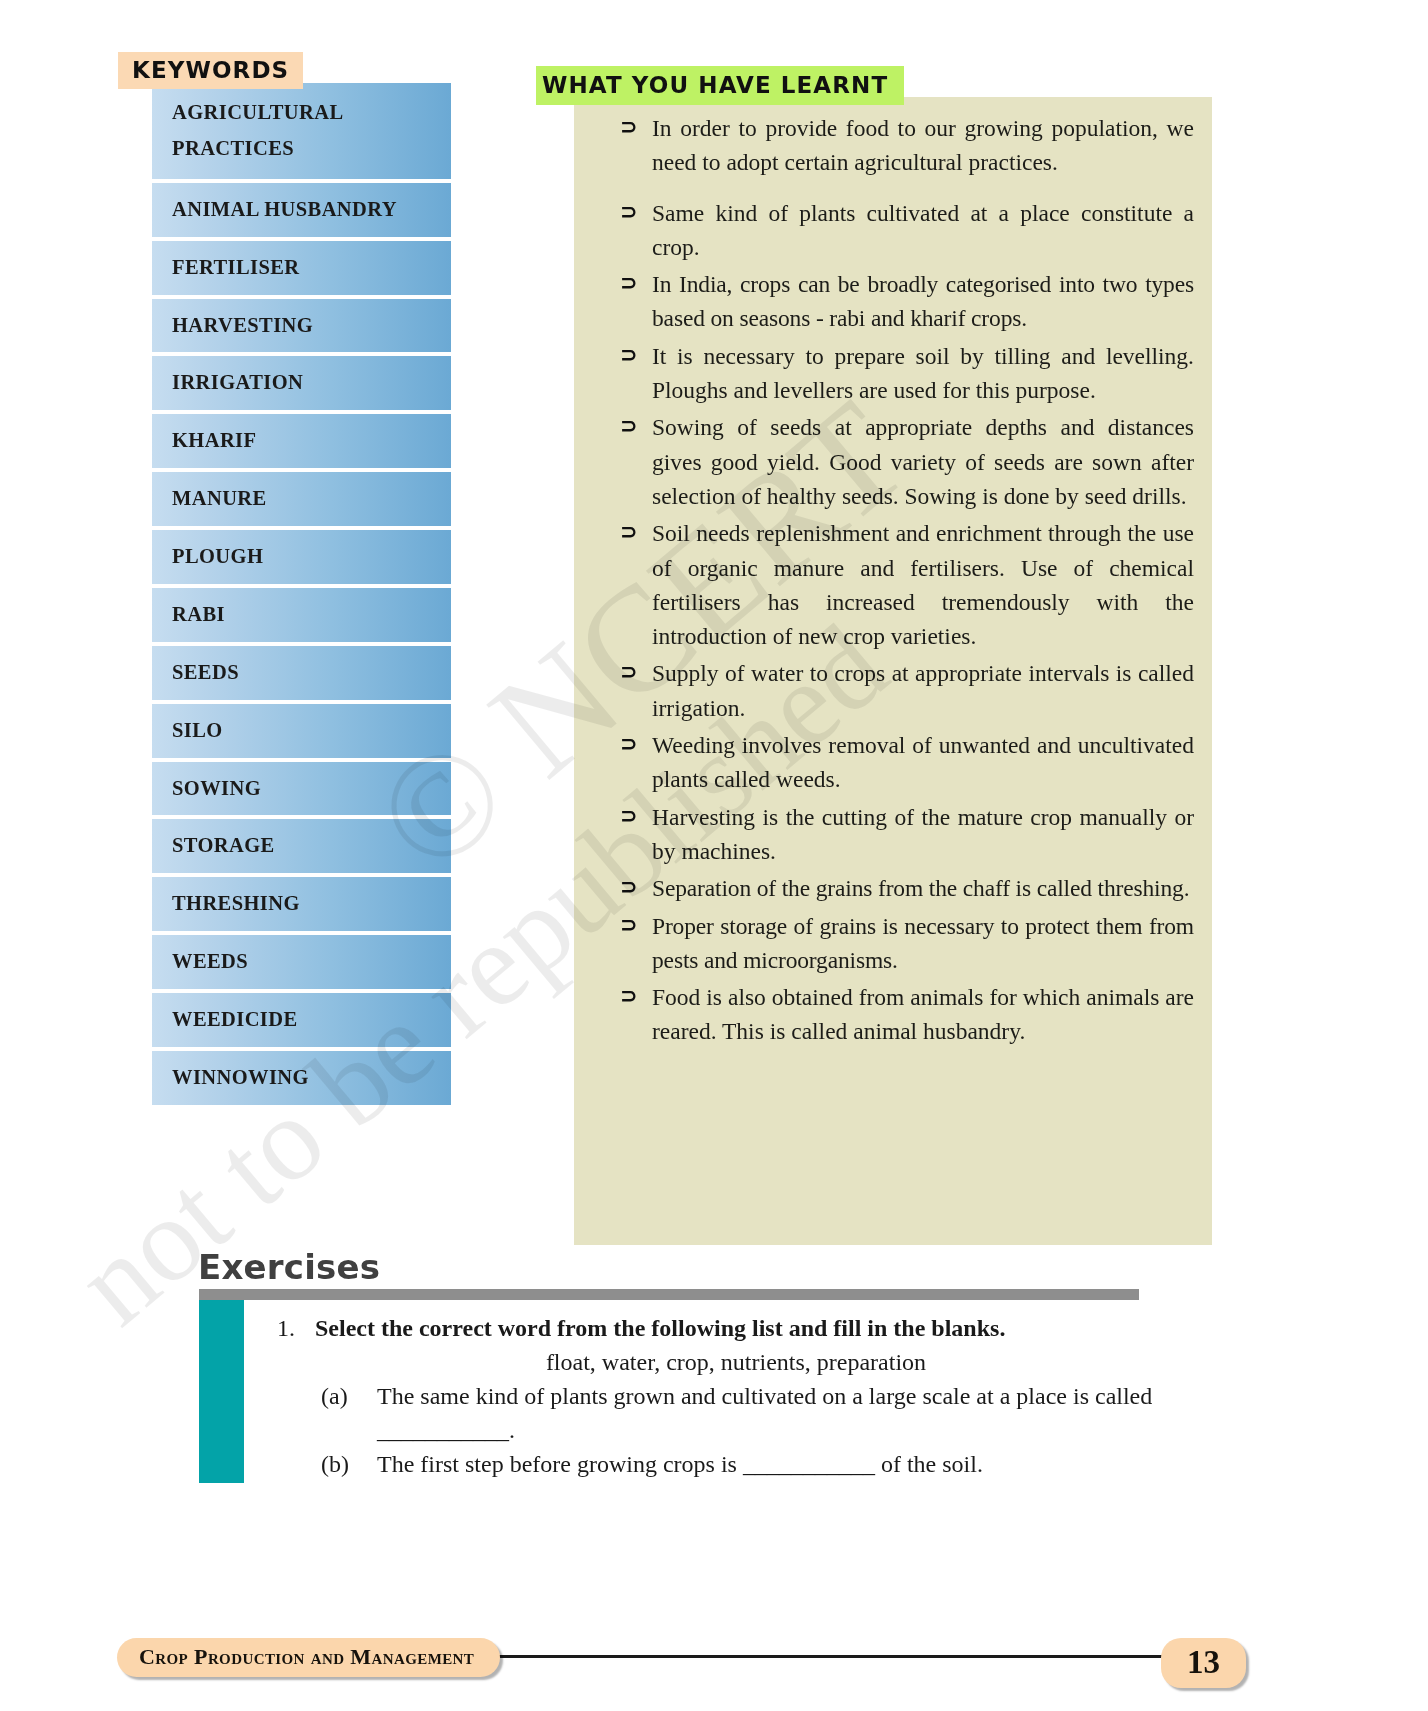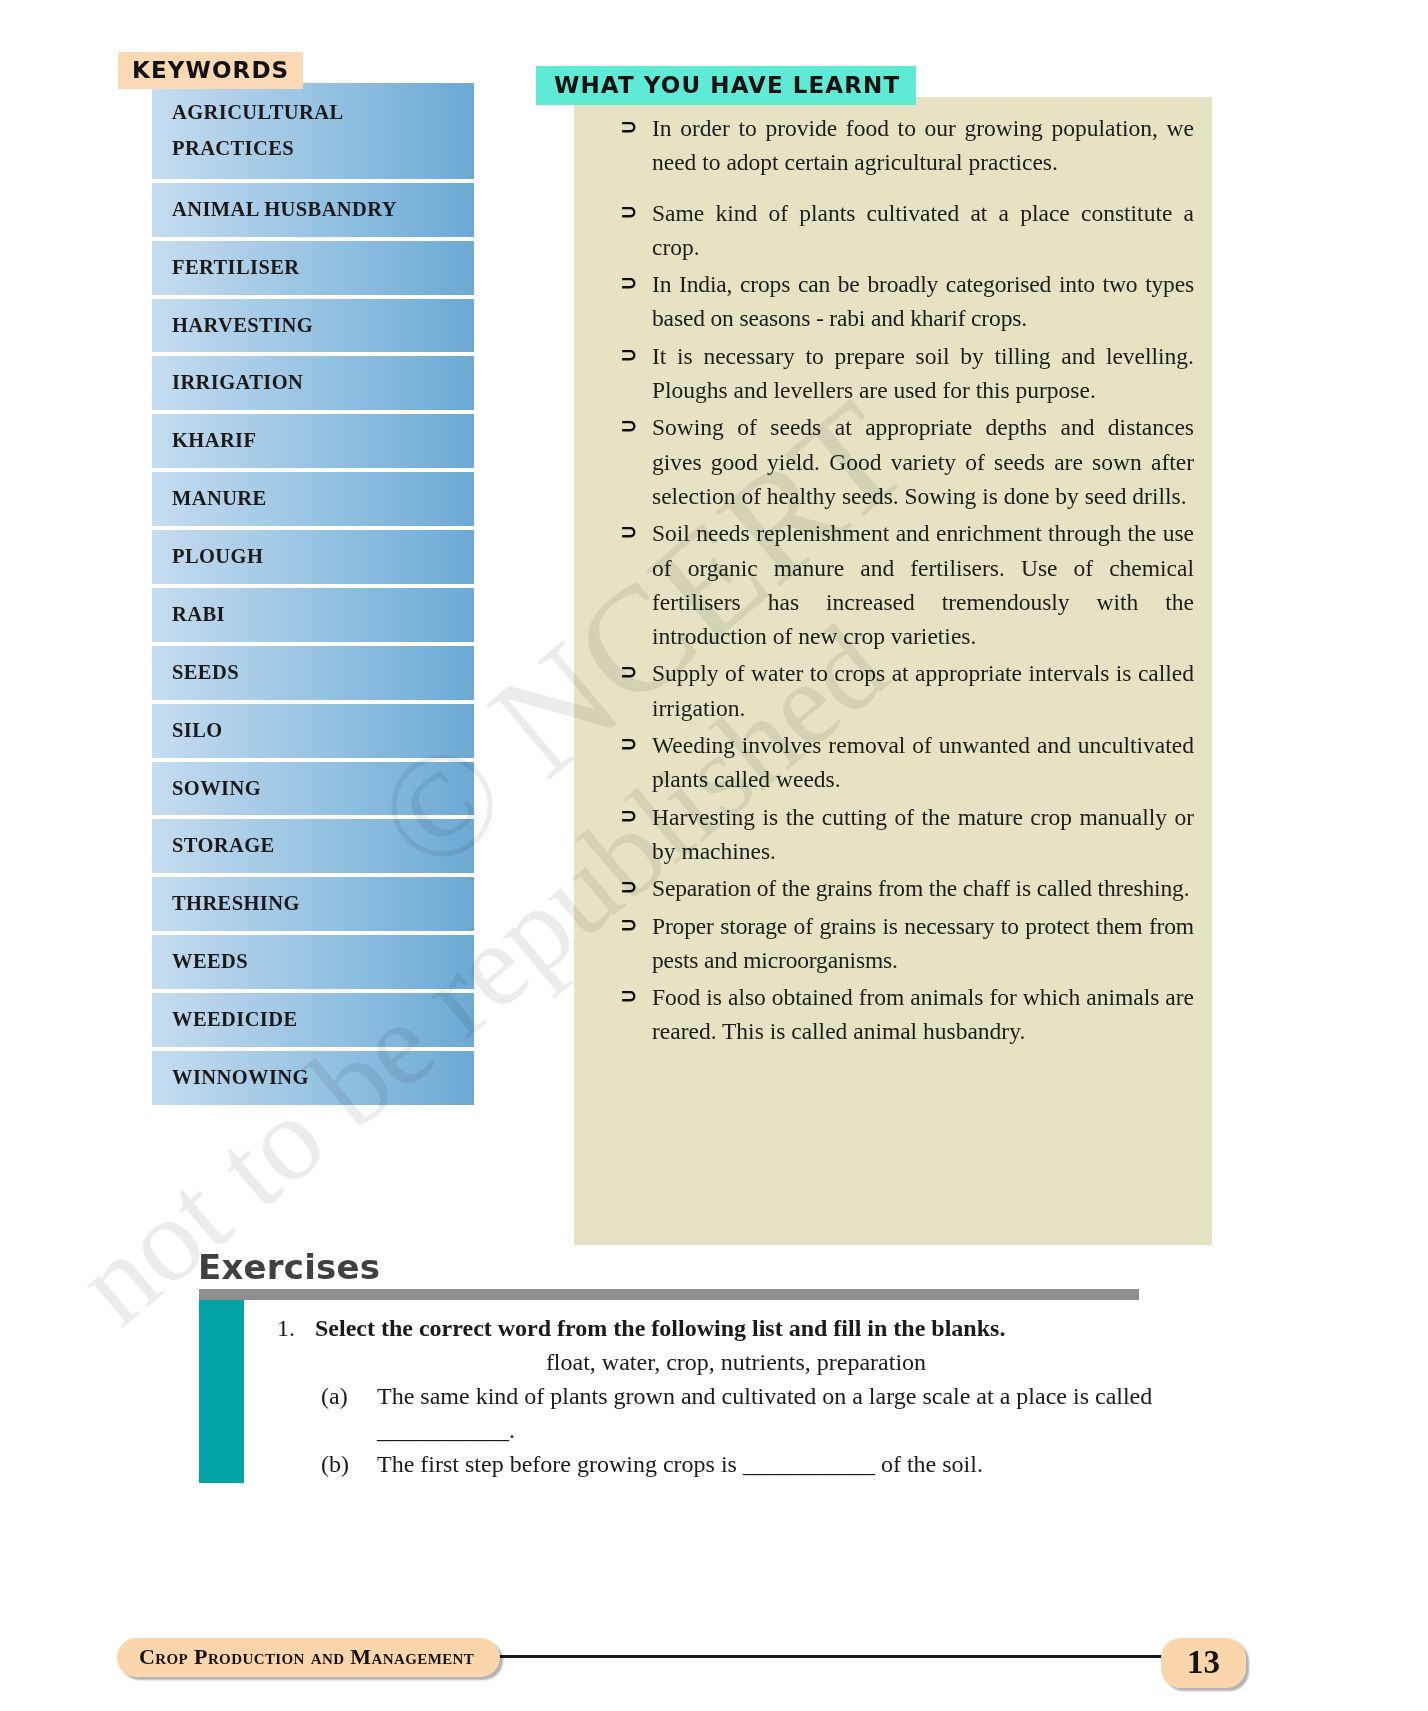--- a/index.html
+++ b/index.html
@@ -40,21 +40,21 @@
     font-size: 23px;
     letter-spacing: 1.1px;
     padding: 7px 14px 7px 14px;
     z-index: 4;
     line-height: 1.0;
   }
   #keywords-list {
     position: absolute;
     left: 152px;
     top: 83px;
-    width: 322px;
+    width: 299px;
     z-index: 2;
   }
   .kw-box {
     background: linear-gradient(to right, #c6ddf0 0%, #b4d2ea 20%, #8fbfe0 60%, #6ba9d4 100%);
     margin-bottom: 4px;
     box-sizing: border-box;
     padding: 9px 0 9px 20px;
     display: flex;
     align-items: center;
   }
@@ -67,27 +67,27 @@
     line-height: 1.75;
     white-space: pre-line;
   }
   .kw-box.two-line { padding-top: 12px; padding-bottom: 12px; }
 
   
   #learnt-header {
     position: absolute;
     left: 536px;
     top: 66px;
-    background: #5eead4;
+    background: #bef264;
     color: #111111;
     font-family: "DejaVu Sans", "Liberation Sans", sans-serif;
     font-weight: bold;
     font-size: 23px;
     letter-spacing: 1.1px;
-    padding: 8px 16px 8px 18px;
+    padding: 8px 16px 8px 6px;
     z-index: 4;
     line-height: 1.0;
   }
   #learnt-body {
     position: absolute;
     left: 574px;
     top: 97px;
     width: 638px;
     min-height: 1148px;
     background: #e5e3c3;

